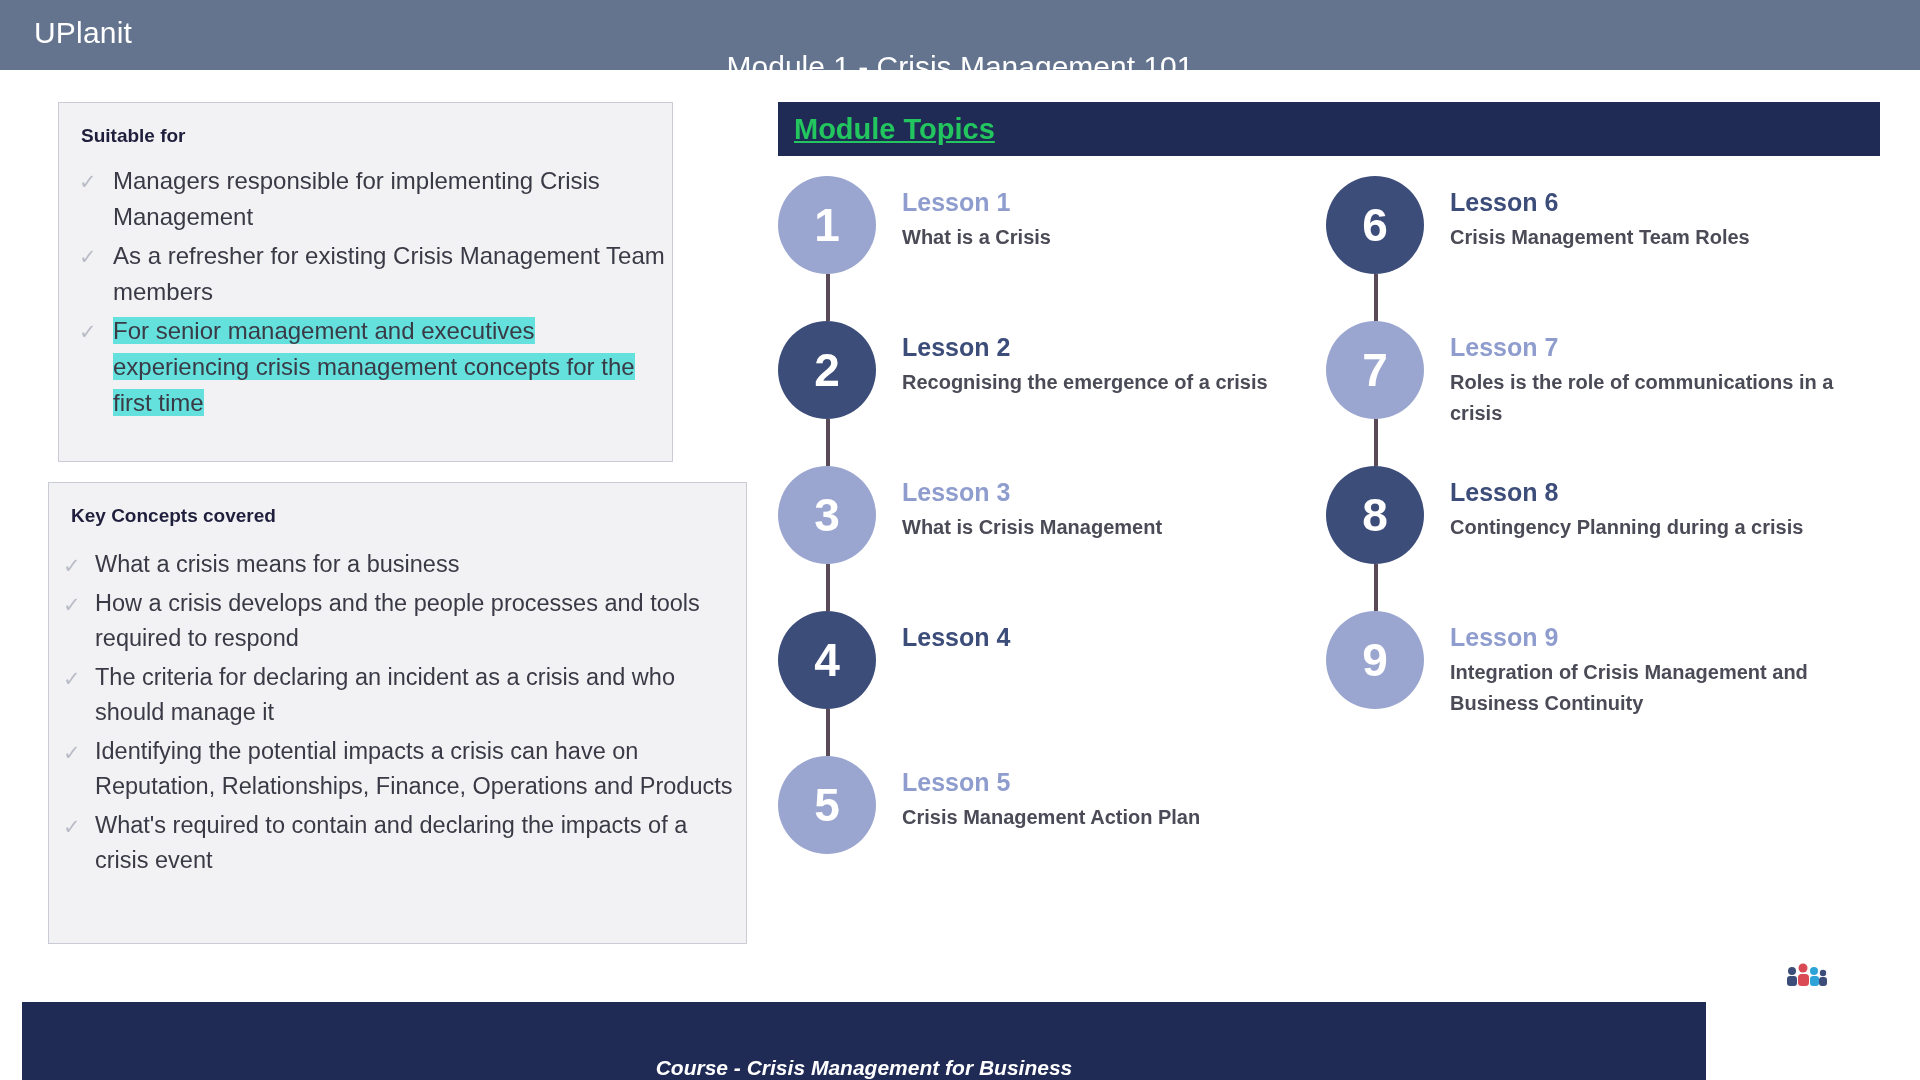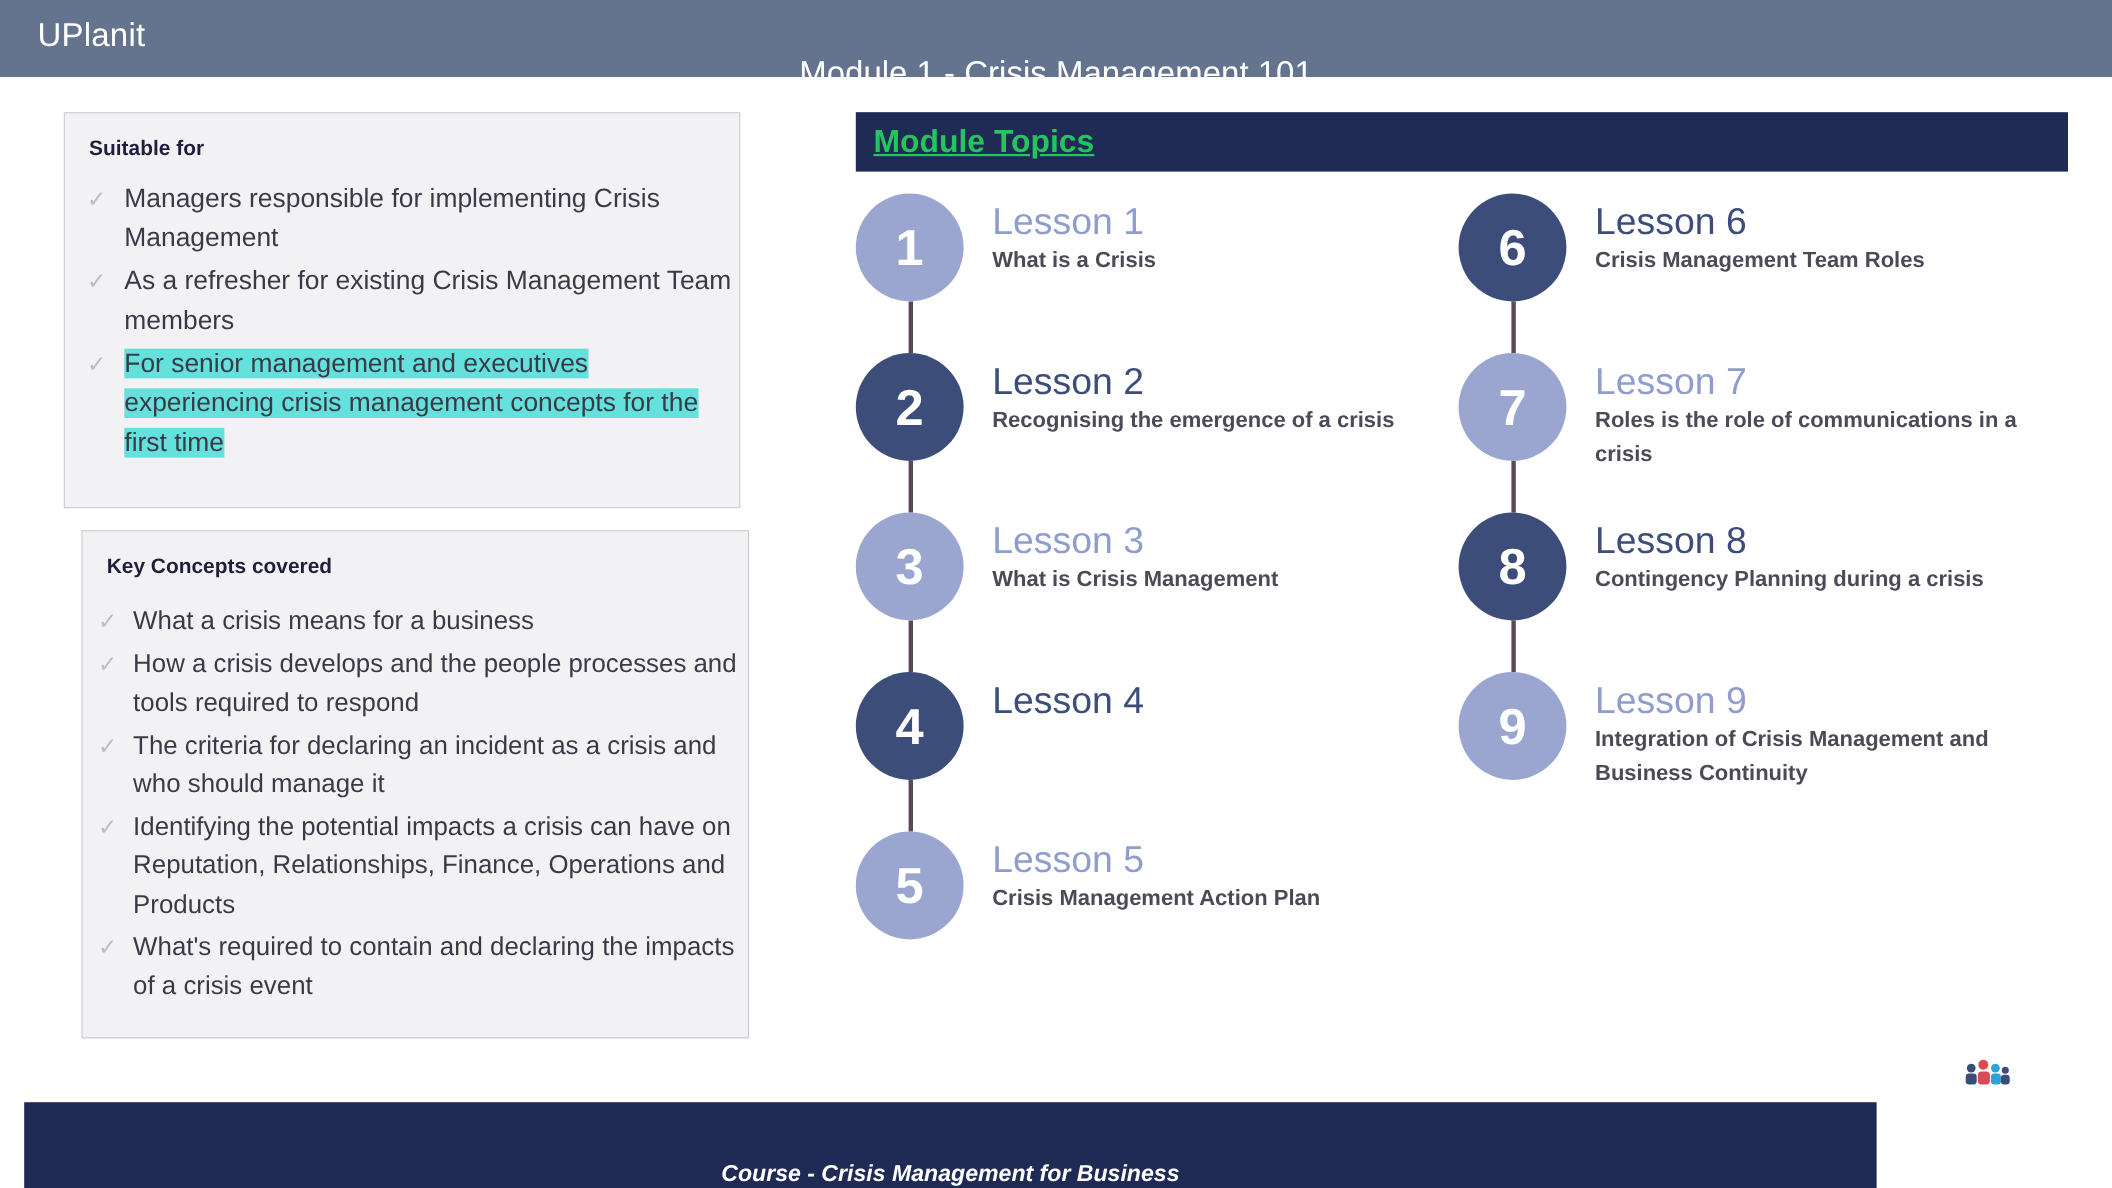--- a/index.html
+++ b/index.html
@@ -33,21 +33,21 @@
     font-size: 30px; color: #ffffff; font-weight: 400; margin-top: 40px;
   }
 
   
   .panel {
     position: absolute;
     background: #f2f2f4;
     border: 1px solid #c9ccd4;
   }
   #panel-suitable { left: 58px; top: 102px; width: 615px; height: 360px; }
-  #panel-concepts { left: 74px; top: 482px; width: 607px; height: 462px; }
+  #panel-concepts { left: 48px; top: 482px; width: 699px; height: 462px; }
 
   .panel-title {
     font-size: 19px; color: #1f1f3d; font-weight: bold;
     padding: 22px 0 0 22px;
   }
 
   ul.ticklist { list-style: none; margin: 14px 0 0 0; padding: 0; }
   ul.ticklist li {
     position: relative;
     padding-left: 52px;
@@ -109,21 +109,21 @@
   .c-dark { background: #3c4d7a; }
   .c-light { background: #9aa6cf; }
   .connector {
     position: absolute;
     left: 48px; top: 98px;
     width: 4px; height: 47px;
     background: #5a4a57;
     z-index: 1;
   }
   .lesson-text { padding-left: 26px; padding-top: 10px; }
-  .lesson-label { font-size: 34px; font-weight: normal; line-height: 32px; }
+  .lesson-label { font-size: 25px; font-weight: bold; line-height: 32px; }
   .l-dark { color: #3c4d7a; }
   .l-light { color: #8f9dce; }
   .lesson-desc {
     font-size: 20px; color: #4b4b57; font-weight: bold;
     line-height: 31px; margin-top: 4px; max-width: 430px;
   }
 
   
   .footer {
     position: absolute; left: 0; bottom: 0;

